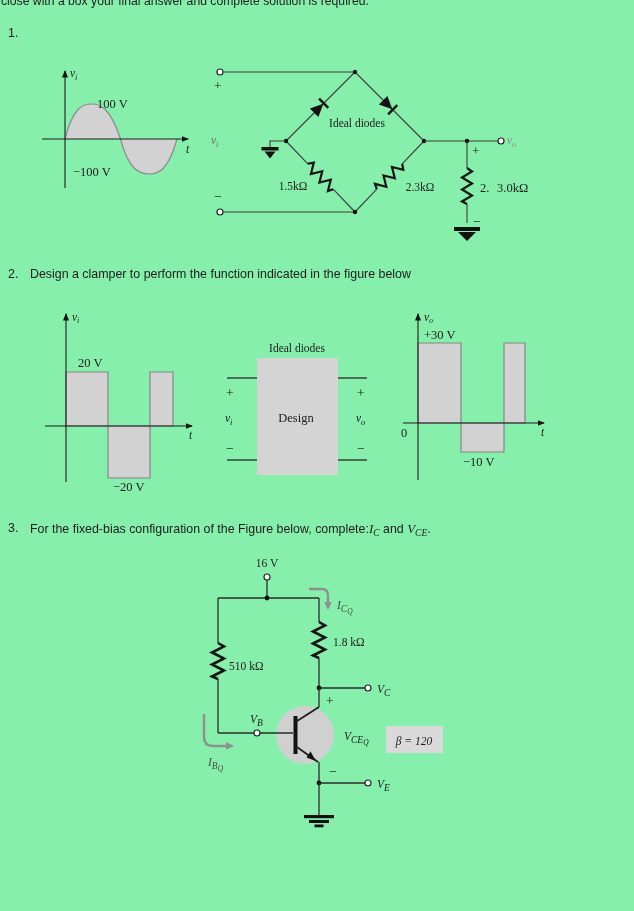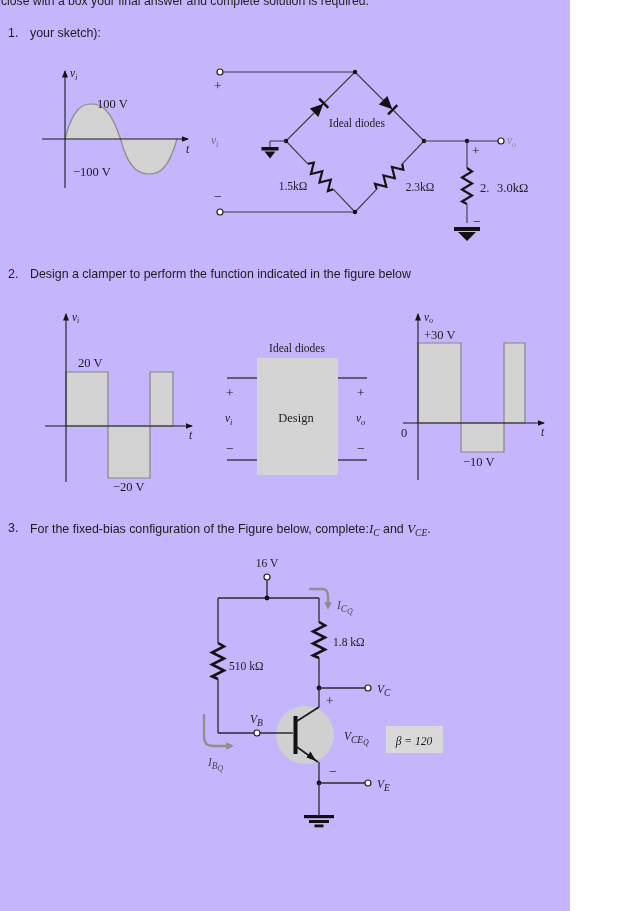--- a/index.html
+++ b/index.html
@@ -1,16 +1,16 @@
 <!DOCTYPE html>
 <html><head>
 <meta charset="utf-8">
 <style>
   html,body{margin:0;padding:0;background:#fff;}
-  .page{position:relative;width:570px;height:911px;background:#c4b5fd;overflow:hidden;
+  .page{position:relative;width:634px;height:911px;background:#86efac;overflow:hidden;
         font-family:"Liberation Sans",sans-serif;color:#1f1f1f;}
   .cutoff{position:absolute;top:-6px;left:1px;font-size:12.2px;color:#222;white-space:nowrap;font-weight:500;}
   .q{position:absolute;left:8px;display:flex;font-size:12.4px;line-height:19px;color:#1c1c1c;}
   .qnum{width:22px;flex:0 0 22px;}
   .qbody{flex:1;}
   .hsub{font-size:9px;vertical-align:-2px;}
   .math{font-family:"Liberation Serif",serif;font-style:italic;font-size:13px;}
   .msub{font-family:"Liberation Serif",serif;font-style:italic;font-size:9.5px;vertical-align:-2.5px;}
   svg{position:absolute;left:0;}
   
@@ -34,21 +34,20 @@
 </head>
 <body>
 
 <div class="page">
 
   <div class="cutoff">close with a box your final answer and complete solution is required.</div>
 
   <div class="q" style="top:24px">
     <span class="qnum">1.</span>
     <div class="qbody">
-      <div>your sketch):</div>
     </div>
   </div>
 
   <svg style="top:60px" width="634" height="185" viewBox="0 60 634 185">
     <defs>
       <marker id="ak" markerWidth="9" markerHeight="8" refX="6.5" refY="3" orient="auto" markerUnits="userSpaceOnUse">
         <path d="M0,0 L7.5,3 L0,6 Z" fill="#141414"></path>
       </marker>
       <marker id="ag" markerWidth="11" markerHeight="10" refX="6.5" refY="4" orient="auto" markerUnits="userSpaceOnUse">
         <path d="M0,0 L8.5,4 L0,8 Z" fill="#8f8f8f"></path>

